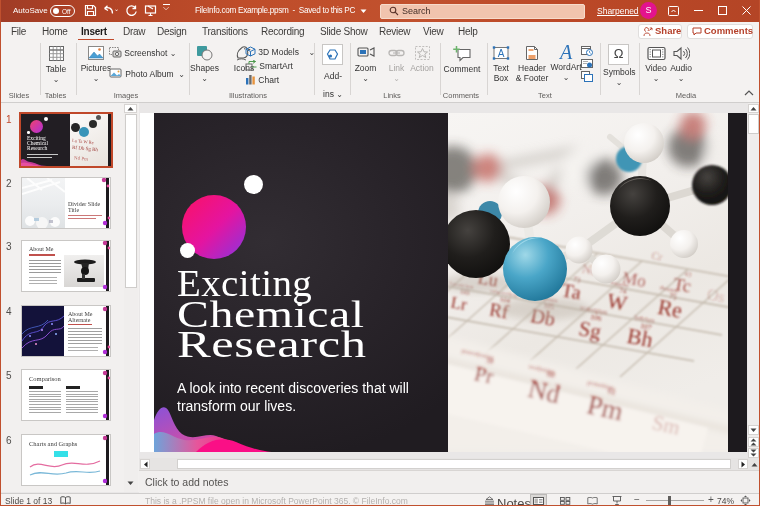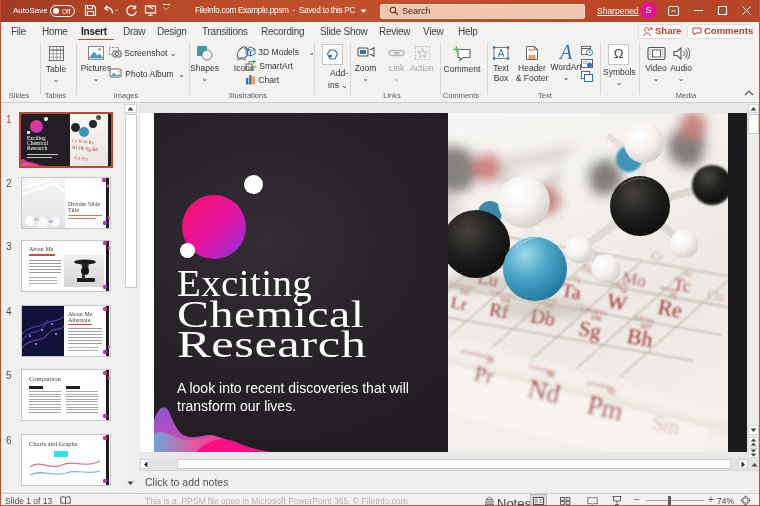--- a/index.html
+++ b/index.html
@@ -201,21 +201,21 @@
       Chart
     </div>
     <div class="grplabel" style="left:218px;width:60px;">Illustrations</div>
     <div class="gsep" style="left:314px;"></div>
 
     <div class="abs" style="left:322px;top:4px;width:21px;height:21px;background:#fff;border:1px solid #c8c6c4;"></div>
     <svg class="abs" style="left:326px;top:8px" width="13" height="13" viewBox="0 0 13 13">
       <path d="M4 2 h5 l2.5 4 -2.5 5 h-5 L1.5 6 z" fill="none" stroke="#2b72b8" stroke-width="1.2"></path>
       <circle cx="4.5" cy="8" r="1.6" fill="#2b72b8"></circle>
     </svg>
-    <div class="bigbtn" style="left:318px;top:27px;width:30px;line-height:12px;text-align:right;">Add-<br>ins <span class="chev">⌄</span></div>
+    <div class="bigbtn" style="left:318px;top:27px;width:30px;line-height:18px;">Add-<br>ins <span class="chev">⌄</span></div>
     <div class="gsep" style="left:350px;"></div>
 
     <div class="bigbtn" style="left:349px;width:33px;">
       <svg width="18" height="16" viewBox="0 0 18 16" style="margin-top:2px">
         <rect x="1" y="3" width="10" height="8" rx="1" fill="none" stroke="#555" stroke-width="1.1"></rect>
         <rect x="3" y="5" width="6" height="4" fill="#2b72b8"></rect>
         <path d="M13 5 L17 3 V11 L13 9" fill="none" stroke="#555" stroke-width="1.1"></path>
       </svg>
       <div>Zoom<br><span class="chev">⌄</span></div>
     </div>

